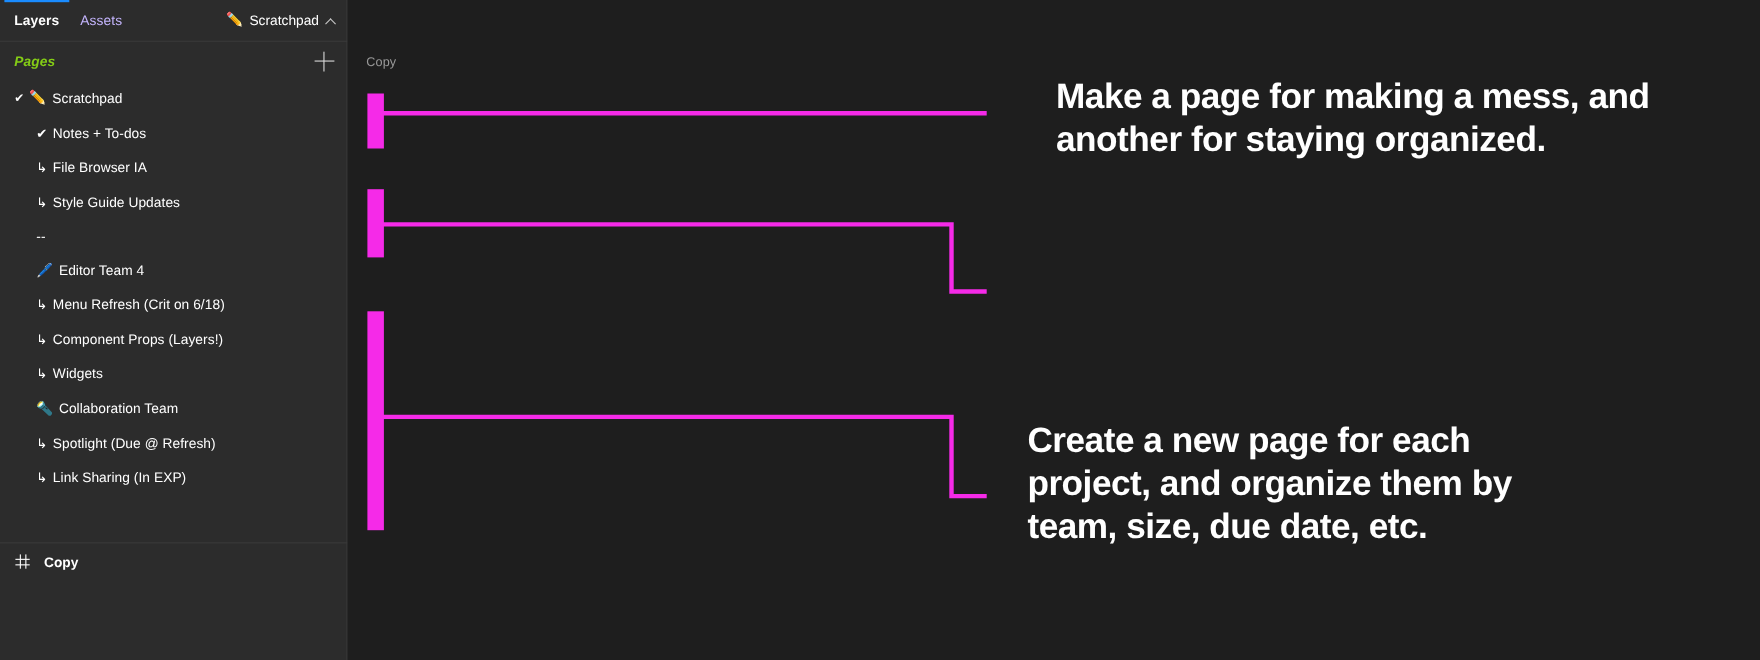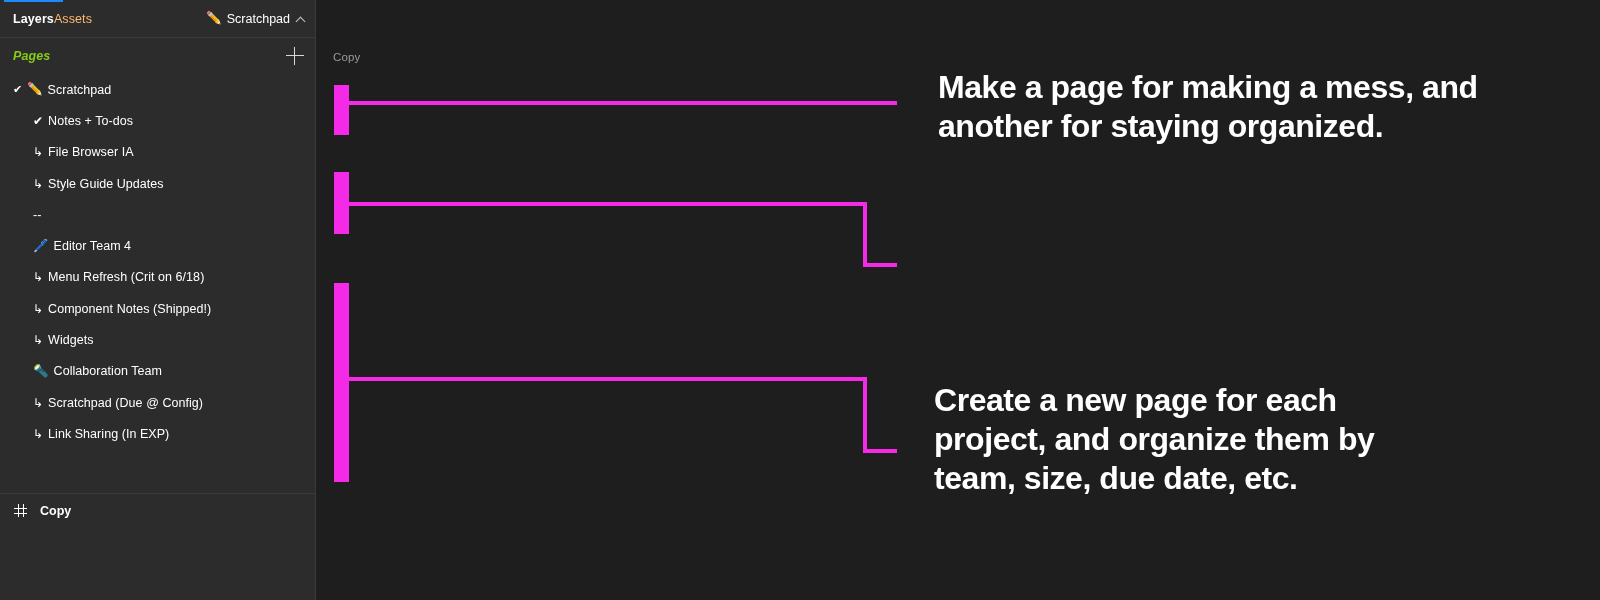--- a/index.html
+++ b/index.html
@@ -36,28 +36,29 @@
     height: 38px;
     display: flex;
     align-items: center;
     box-sizing: border-box;
     padding: 0 11px 0 13px;
     border-bottom: 1px solid #3a3a3a;
   }
   .tabs {
     display: flex;
     align-items: center;
+    gap: 19px;
     height: 100%;
   }
   .tab {
     position: relative;
     font-size: 12.5px;
     line-height: 38px;
     height: 38px;
-    color: #fdba74;
+    color: #c4b5fd;
     letter-spacing: .1px;
     cursor: default;
   }
   .tab.active {
     color: #ffffff;
     font-weight: bold;
   }
   .tab.active::before {
     content: "";
     position: absolute;
@@ -244,21 +245,21 @@
   }
   .copy-block {
     position: absolute;
     color: #ffffff;
     font-weight: bold;
     font-size: 32px;
     line-height: 39px;
     letter-spacing: -0.45px;
     cursor: default;
   }
-  #copy-0 { left: 622px; top: 68px;  width: 580px; }
+  #copy-0 { left: 644px; top: 68px;  width: 580px; }
   #copy-1 { left: 618px; top: 208px; width: 545px; }
   #copy-2 { left: 618px; top: 381px; width: 510px; }
 </style>
 </head>
 <body>
 
 <div id="app">
 
   <div class="sidebar">
 
@@ -314,36 +315,36 @@
           <span class="lbl">Editor Team 4</span>
         </div>
         <div class="page-item">
           <span class="ind"></span>
           <span class="glyph">↳</span>
           <span class="lbl">Menu Refresh (Crit on 6/18)</span>
         </div>
         <div class="page-item">
           <span class="ind"></span>
           <span class="glyph">↳</span>
-          <span class="lbl">Component Notes (Shipped!)</span>
+          <span class="lbl">Component Props (Layers!)</span>
         </div>
         <div class="page-item">
           <span class="ind"></span>
           <span class="glyph">↳</span>
           <span class="lbl">Widgets</span>
         </div>
         <div class="page-item">
           <span class="ind"></span>
           <span class="emoji">🔦</span>
           <span class="lbl">Collaboration Team</span>
         </div>
         <div class="page-item">
           <span class="ind"></span>
           <span class="glyph">↳</span>
-          <span class="lbl">Scratchpad (Due @ Config)</span>
+          <span class="lbl">Spotlight (Due @ Refresh)</span>
         </div>
         <div class="page-item">
           <span class="ind"></span>
           <span class="glyph">↳</span>
           <span class="lbl">Link Sharing (In EXP)</span>
         </div>
       </div>
 
     <div class="layers-divider"></div>
     <div class="layer-row">

